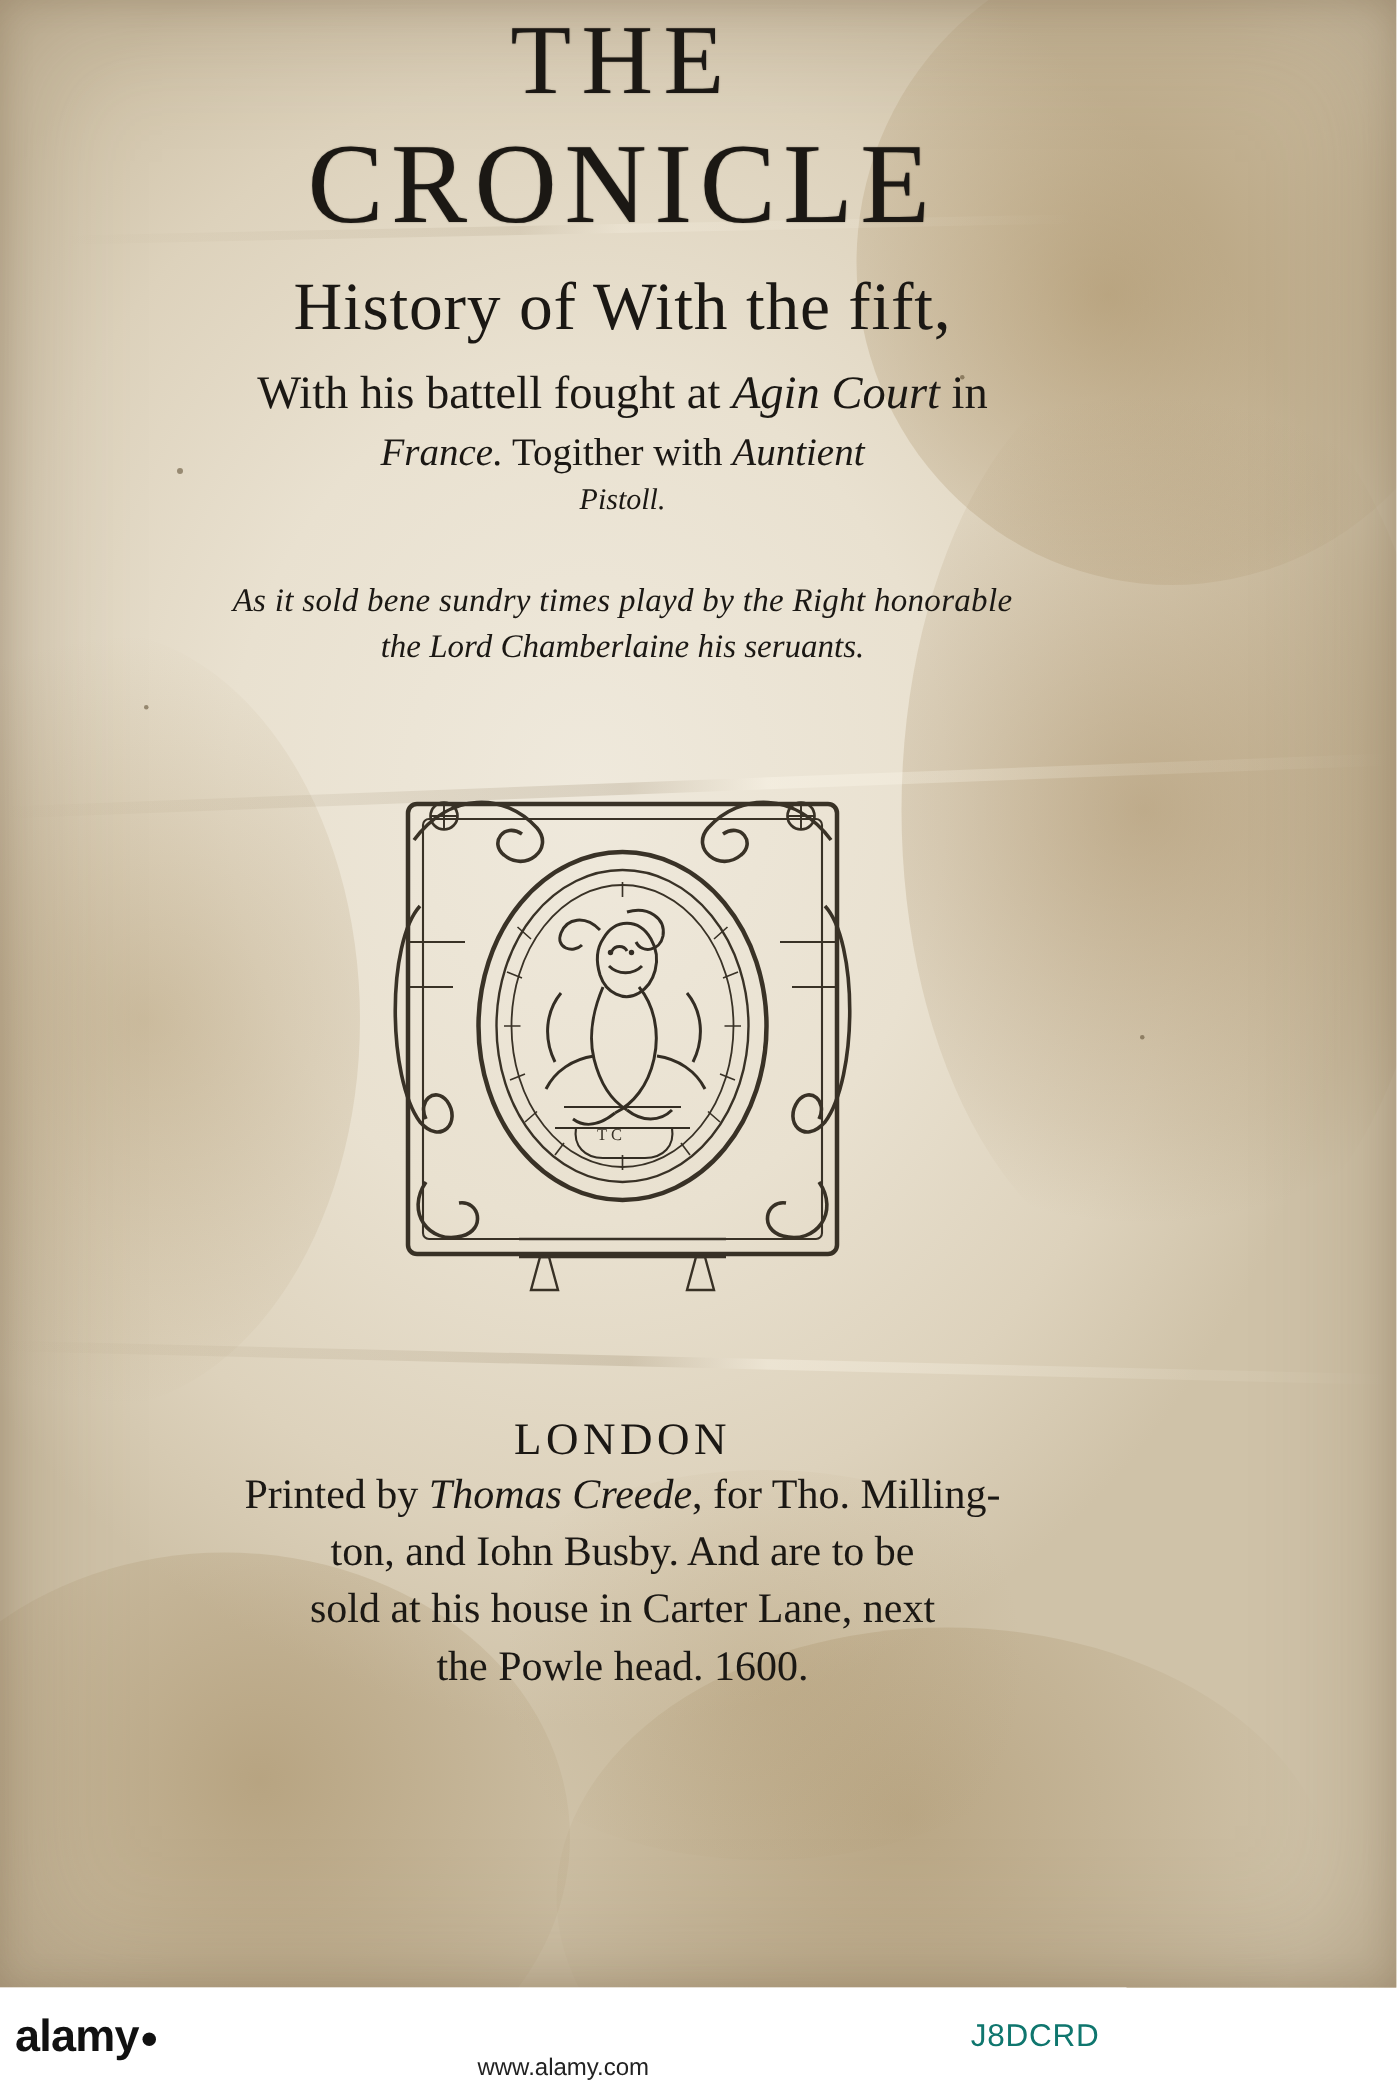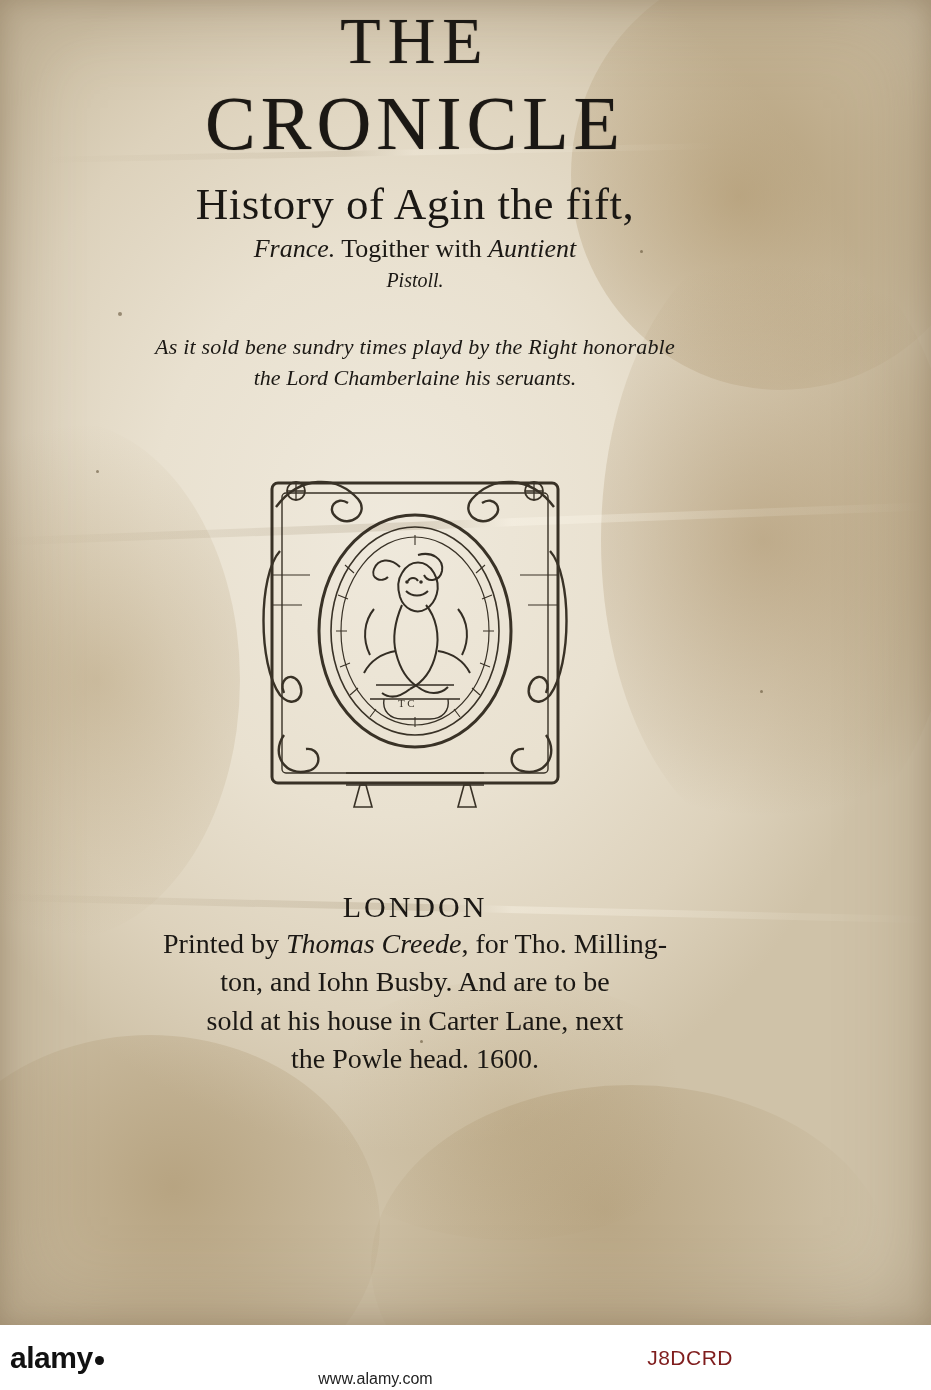--- a/index.html
+++ b/index.html
@@ -181,21 +181,21 @@
   .alamy-dot {
     display: inline-block;
     width: 9px; height: 9px;
     background: #111;
     border-radius: 50%;
     margin-left: 2px;
     vertical-align: 3px;
   }
   .alamy-id {
     font-size: 21px;
-    color: #7f1d1d;
+    color: #0f766e;
     letter-spacing: .5px;
     margin-left: auto;
     margin-right: 8px;
     font-weight: 500;
   }
   .alamy-url {
     position: absolute;
     left: 50%;
     transform: translateX(-50%);
     bottom: 2px;
@@ -224,22 +224,25 @@
     <div class="speck" style="left:760px;top:690px;width:3px;height:3px;"></div>
     <div class="speck" style="left:420px;top:1040px;width:3px;height:3px;"></div>
     <div class="speck" style="left:640px;top:250px;width:3px;height:3px;"></div>
 
     <div class="edge-dark"></div>
 
     <div class="content">
 
       <div class="line-the">THE</div>
       <div class="line-cronicle">CRONICLE</div>
-      <div class="line-history">History of Agin the fift,</div>
-
+      <div class="line-history">History of With the fift,</div>
+
+      <div class="line-battell">
+        <span>With his battell fought at </span><span class="ital">Agin Court</span><span> in</span>
+      </div>
 
       <div class="line-france">
         <span class="ital">France.</span><span>  Togither with </span><span class="ital">Auntient</span>
       </div>
 
       <div class="line-pistoll ital">Pistoll.</div>
 
       <div class="line-asit">As it sold bene sundry times playd by the Right honorable</div>
       <div class="line-lord">the Lord Chamberlaine his seruants.</div>
 

